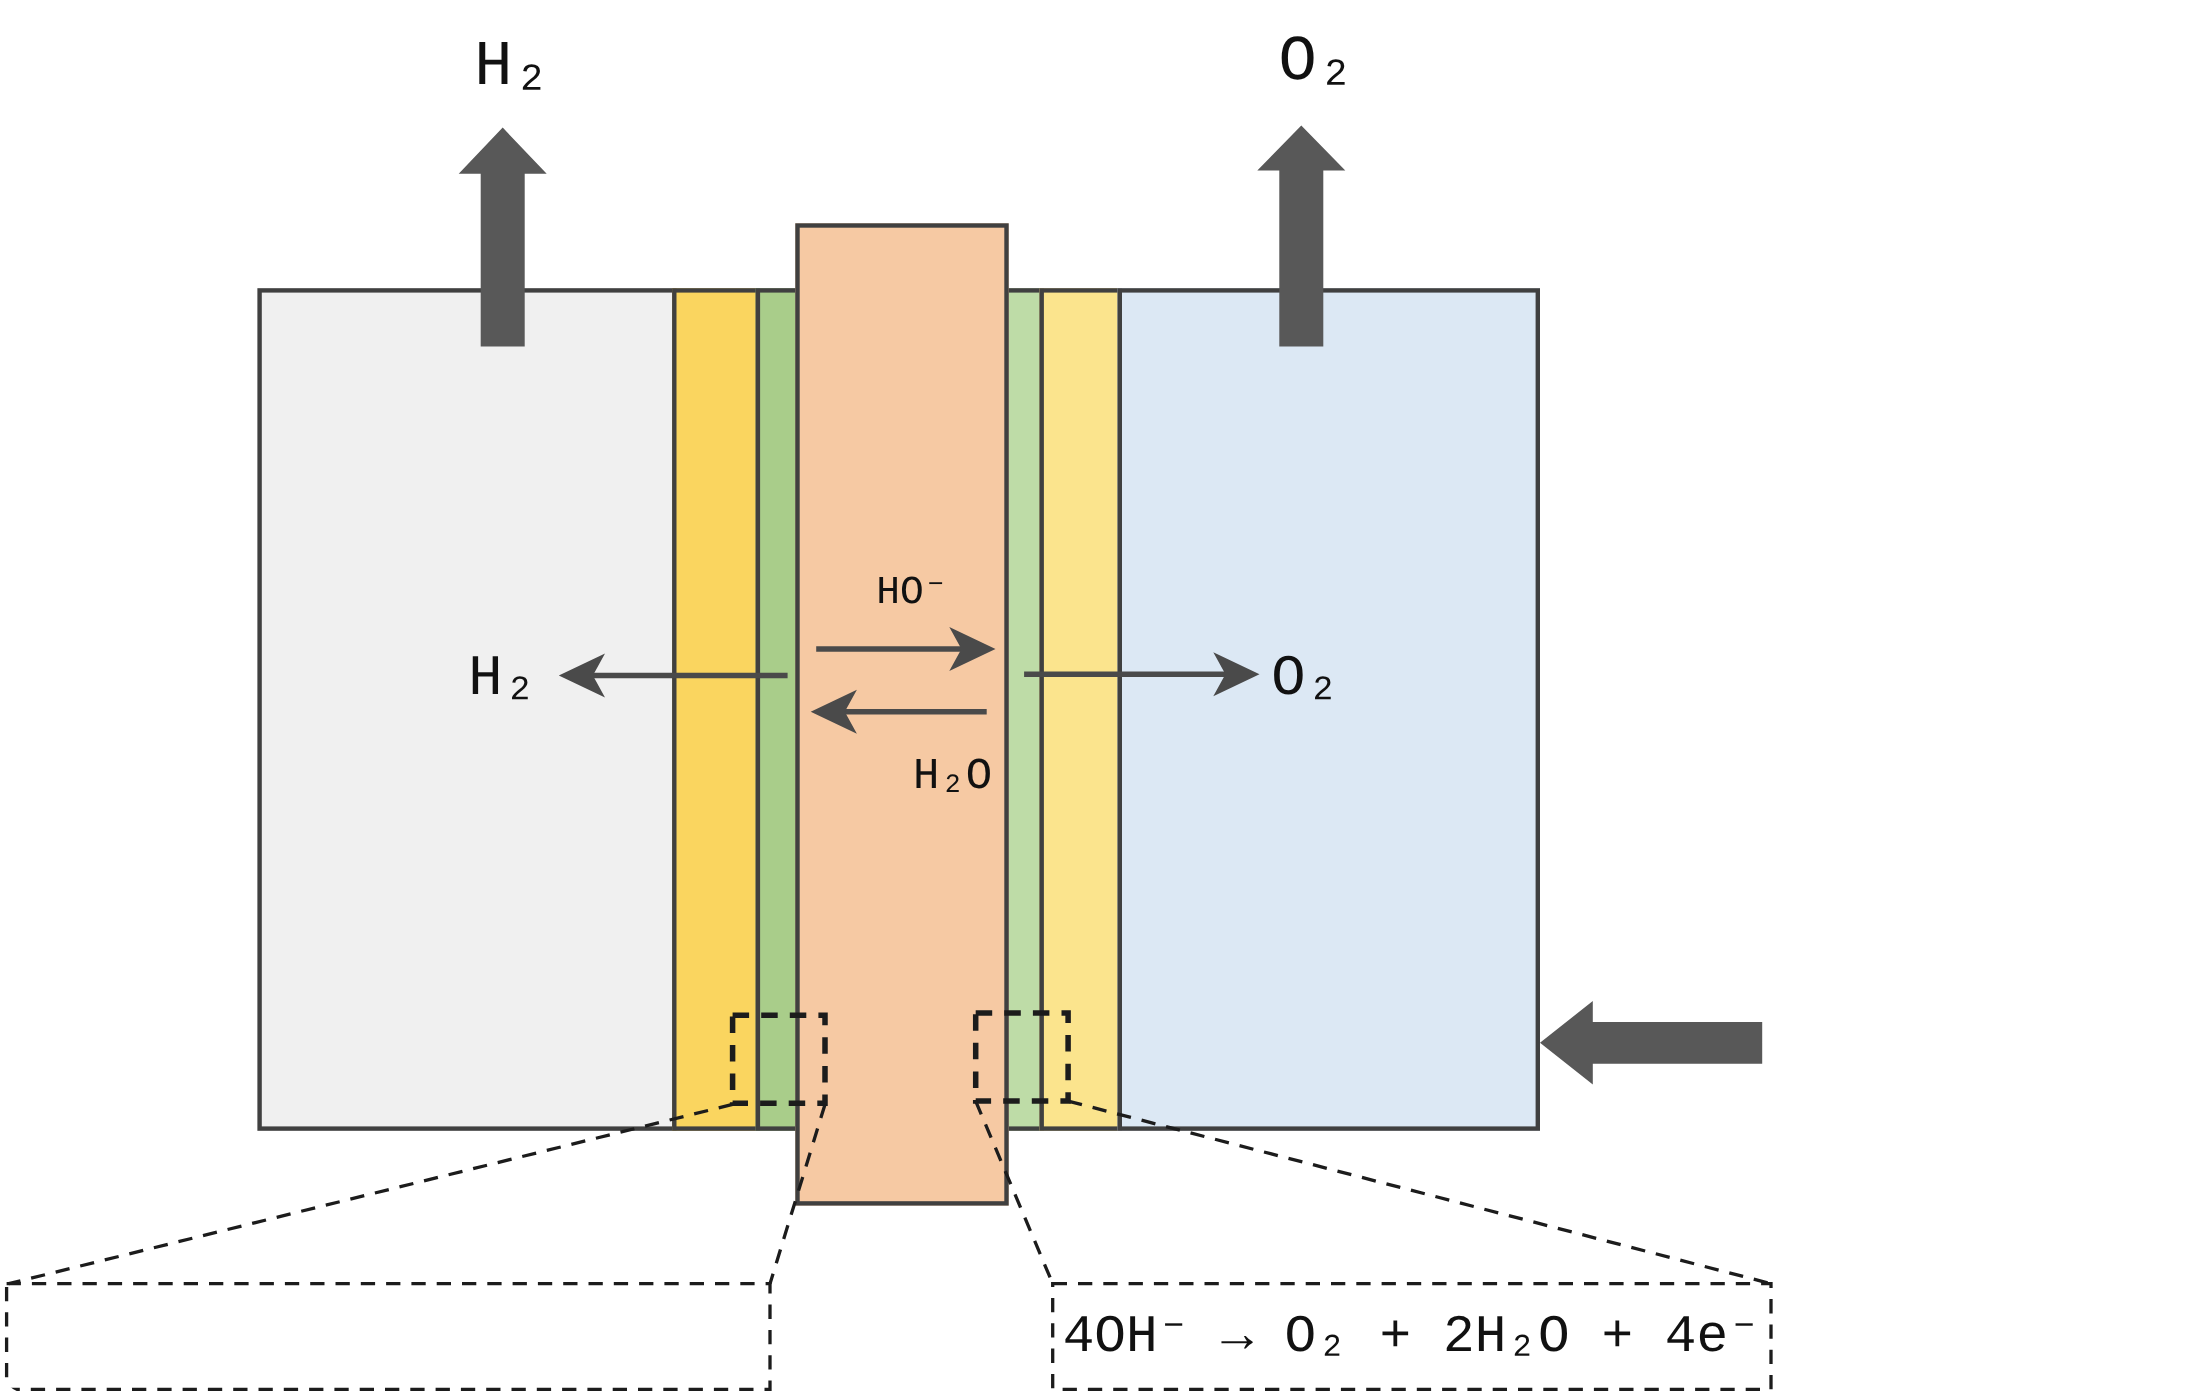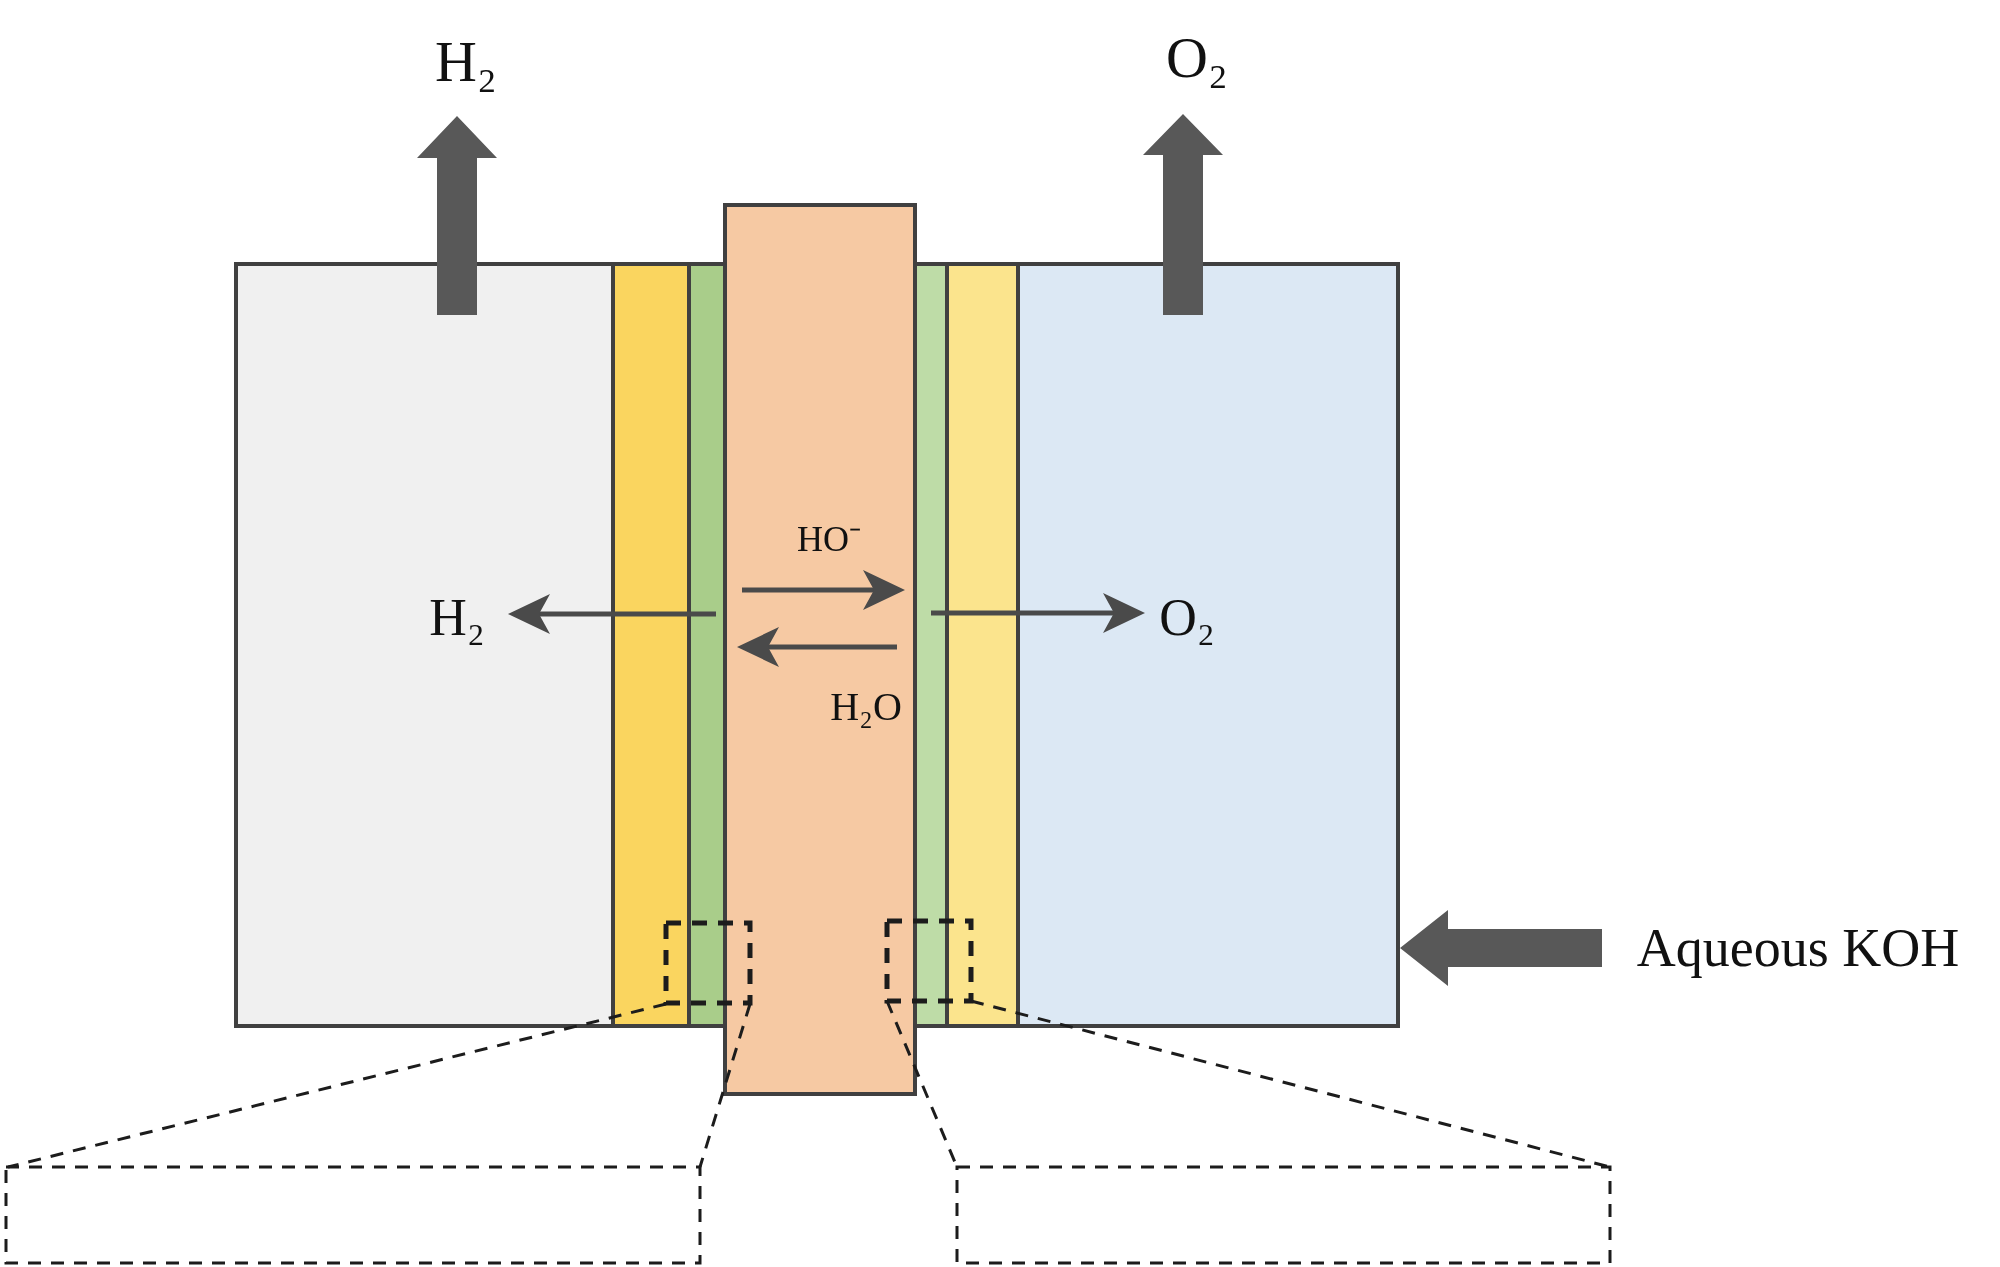--- a/index.html
+++ b/index.html
@@ -1,22 +1,23 @@
 <!DOCTYPE html>
 <html style="--background: #FFFFFF; --text: #111111; --outline: #404040; --block-arrow: #585858; --thin-arrow: #4A4A4A; --dashed-line: #1C1C1C; --left-compartment: #F0F0F0; --left-electrode: #FAD55F; --left-catalyst: #A9CD8A; --membrane: #F6C9A3; --right-catalyst: #BEDCA7; --right-electrode: #FBE48D; --right-compartment: #DCE8F4;"><head>
 <meta charset="utf-8">
 <style>
   html,body{margin:0;padding:0;background:#ffffff;}
   .canvas{
     position:relative;
     width:2000px;height:1267px;
     background:var(--background,#fff);
-    font-family:Liberation Serif, serif;
+    font-family:Liberation Mono, monospace;
     color:var(--text,#111);
     overflow:hidden;
+    border-radius:26px;
   }
   .box{
     position:absolute;
     border:4px solid var(--outline,#404040);
     box-sizing:border-box;
   }
   .compartment-left{left:234px;top:262px;width:381px;height:766px;background:var(--left-compartment,#F0F0F0);}
   .electrode-left{left:611px;top:262px;width:80px;height:766px;background:var(--left-electrode,#FAD55F);}
   .catalyst-left{left:687px;top:262px;width:40px;height:766px;background:var(--left-catalyst,#A9CD8A);}
   .catalyst-right{left:913px;top:262px;width:36px;height:766px;background:var(--right-catalyst,#BEDCA7);}
@@ -99,15 +100,15 @@
     <rect class="dashed-thin" x="6" y="1167" width="694" height="96"></rect>
     <rect class="dashed-thin" x="957" y="1167" width="653" height="96"></rect>
   </svg>
 
   <div class="lbl lbl-h2-top">H₂</div>
   <div class="lbl lbl-o2-top">O₂</div>
   <div class="lbl lbl-h2-mid">H₂</div>
   <div class="lbl lbl-o2-mid">O₂</div>
   <div class="lbl lbl-ho">HO⁻</div>
   <div class="lbl lbl-h2o">H₂O</div>
-  <div class="lbl lbl-koh">Aqueous KOH</div>
+  <div class="lbl lbl-rx2">4OH⁻ → O₂ + 2H₂O + 4e⁻</div>
 
 </div>
 
 </body></html>

